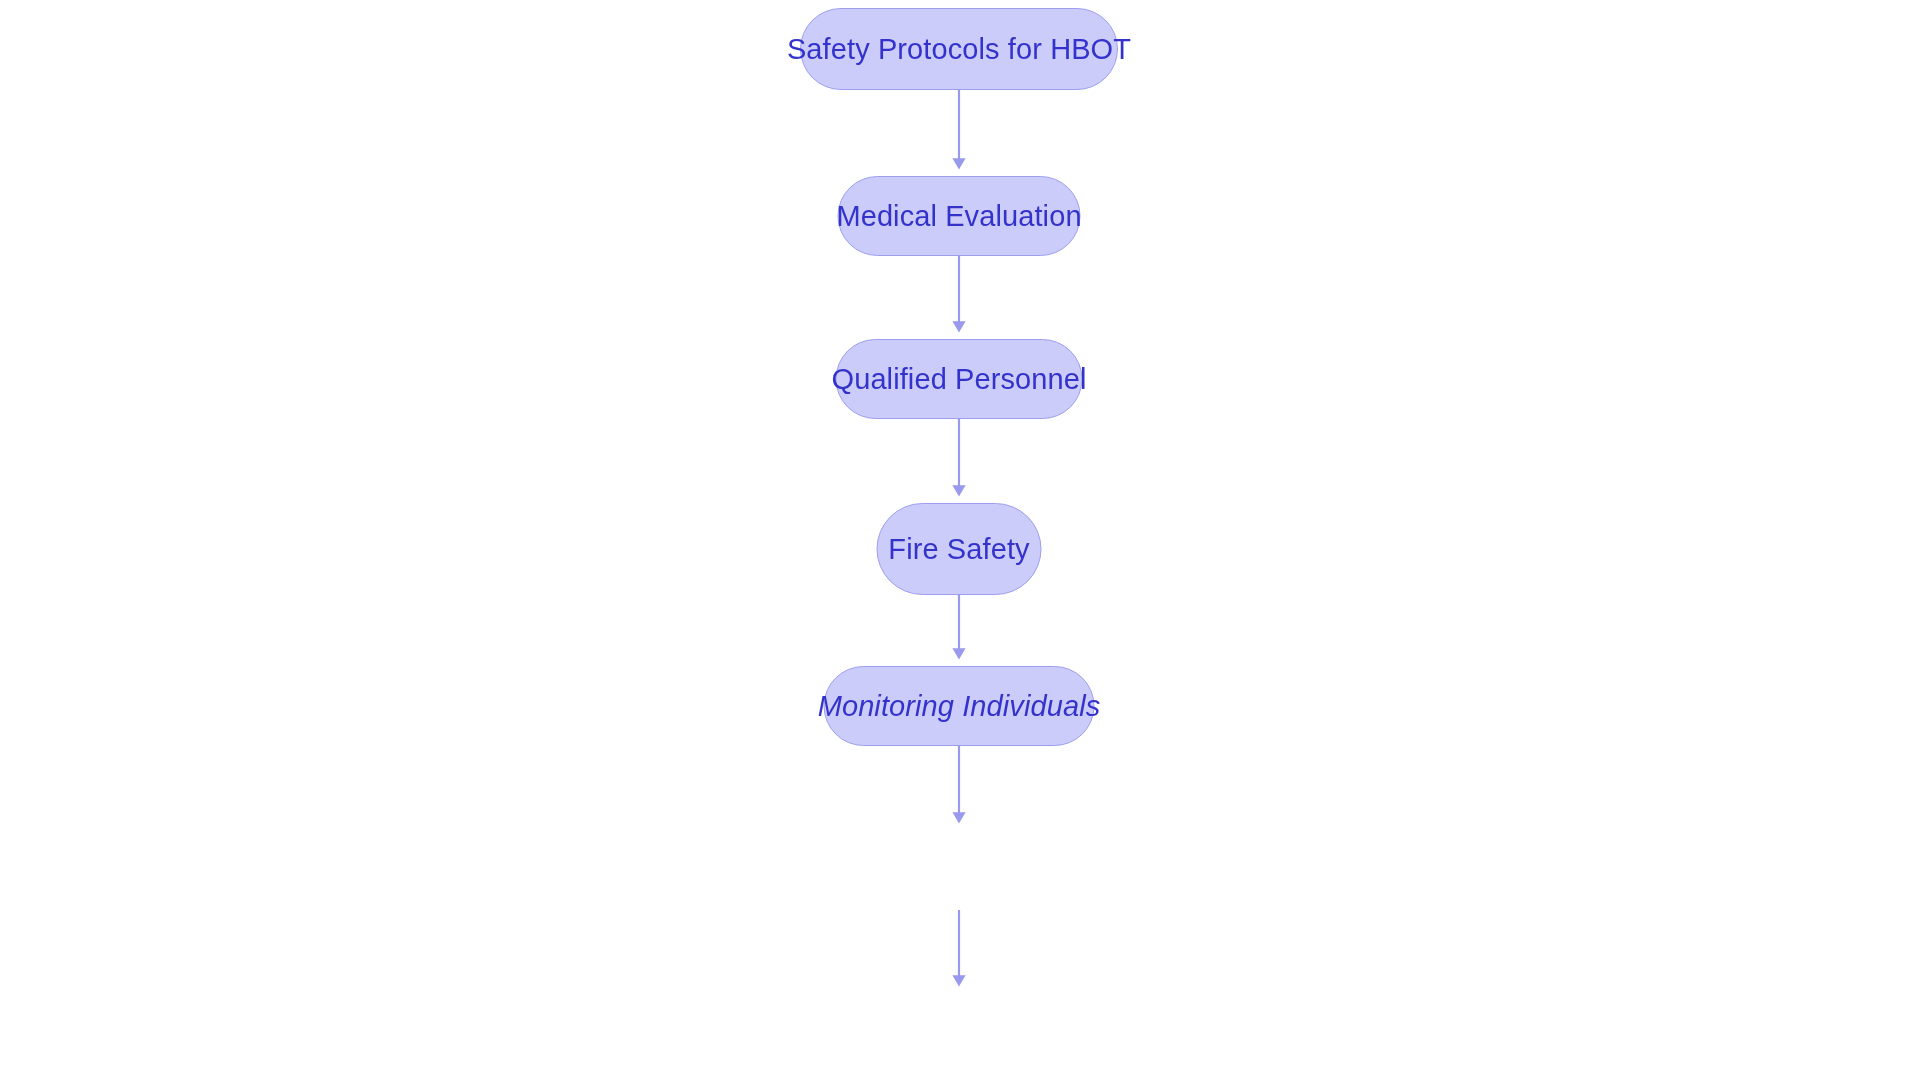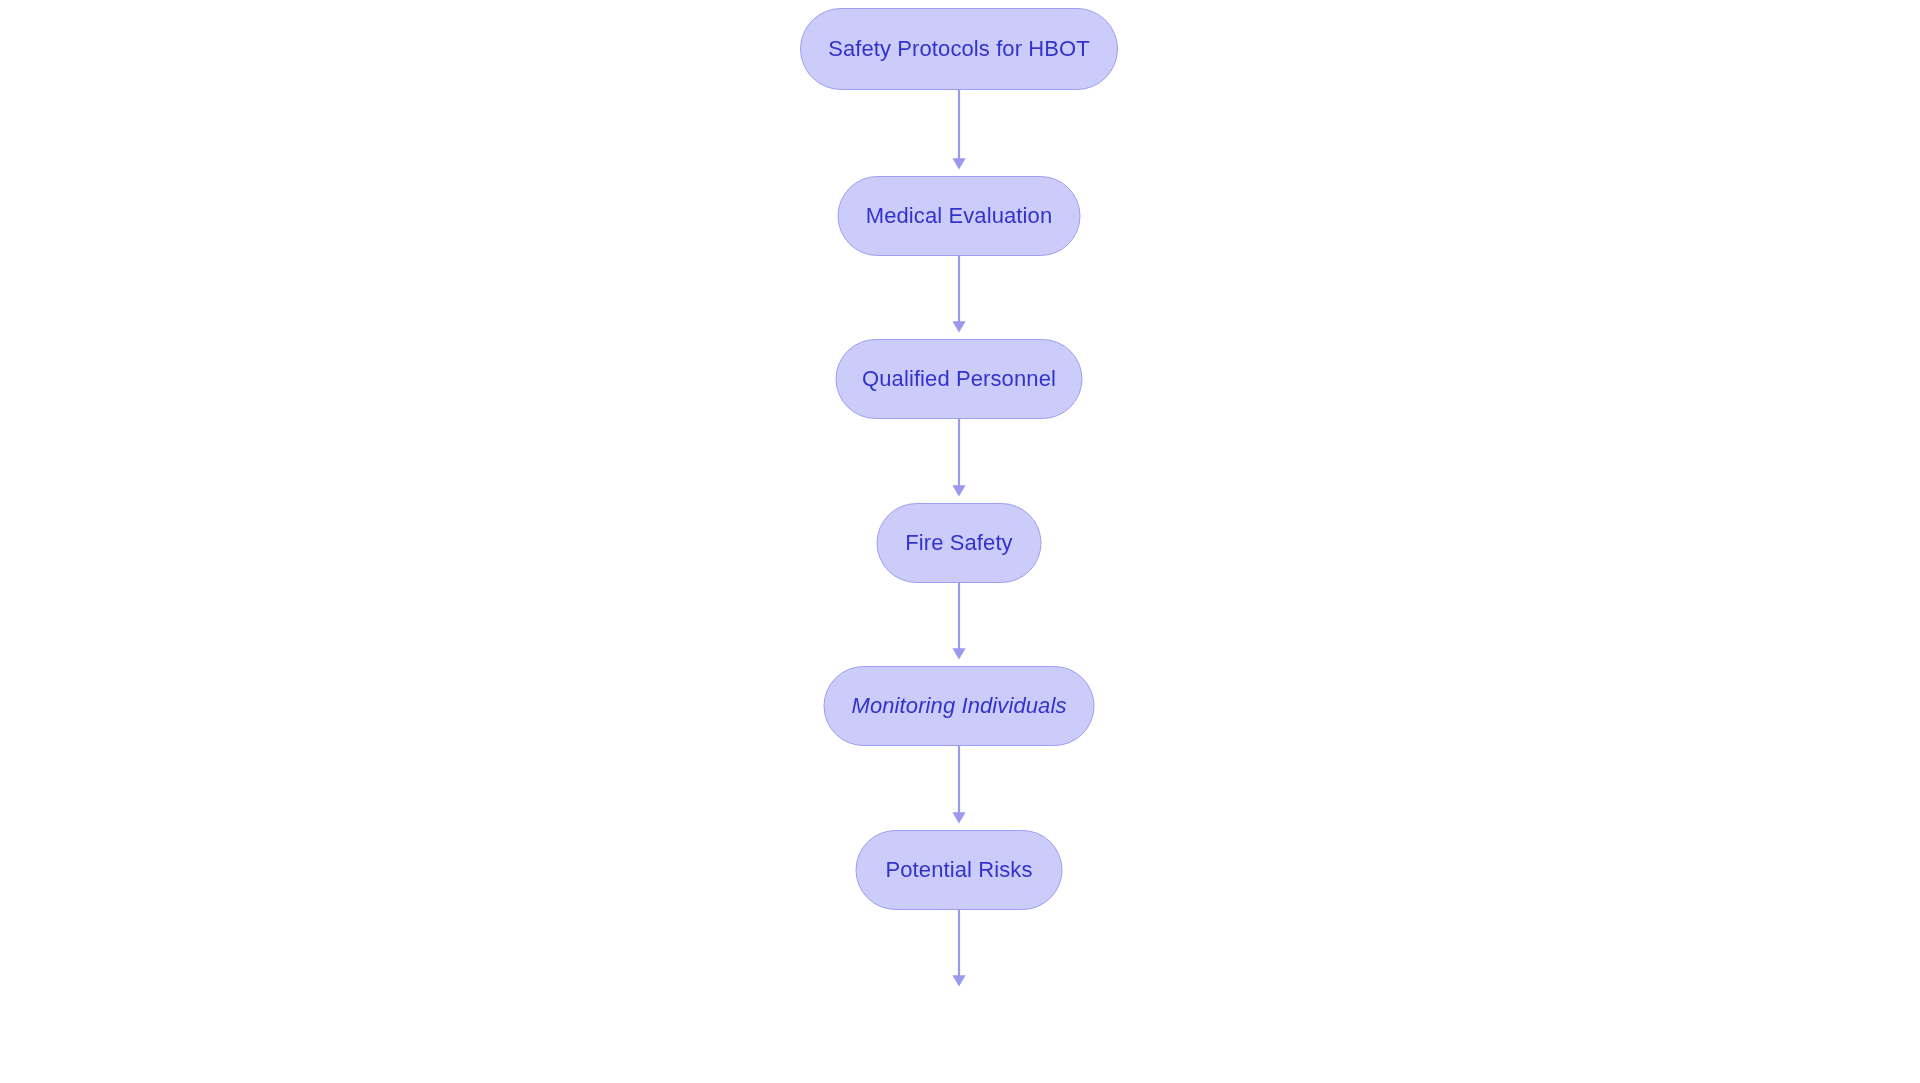--- a/index.html
+++ b/index.html
@@ -40,21 +40,21 @@
     align-items: center;
     justify-content: center;
     background: #ccccfb;
     border: 1.6px solid #9e9ef0;
     border-radius: 999px;
     transform: translateX(-50%);
   }
   .node-label {
     color: #3333cc;
     font-family: "Liberation Sans", sans-serif;
-    font-size: 22px;
+    font-size: 29px;
     font-weight: 400;
     line-height: 1;
     letter-spacing: 0.1px;
     white-space: nowrap;
     user-select: none;
   }
 </style>
 </head>
 <body>
 
@@ -92,26 +92,23 @@
   </div>
 
   <div class="node" id="node-n3" style="left: 959px; top: 339px; width: 247px; height: 80px;">
     <span class="node-label">Qualified Personnel</span>
   </div>
 
   <div class="node" id="node-n2" style="left: 959px; top: 176px; width: 243px; height: 80px;">
     <span class="node-label">Medical Evaluation</span>
   </div>
 
-  <div class="node" id="node-n4" style="left: 959px; top: 503px; width: 165px; height: 80px; text-align: right;">
+  <div class="node" id="node-n4" style="left: 959px; top: 503px; width: 165px; height: 92px; text-align: right;">
     <span class="node-label">Fire Safety</span>
   </div>
 
   <div class="node" id="node-n5" style="left: 959px; top: 666px; width: 271px; height: 80px; font-style: italic;">
     <span class="node-label">Monitoring Individuals</span>
   </div>
 
-  <div class="node" id="node-n6" style="left: 959px; top: 830px; width: 207px; height: 80px;">
-    <span class="node-label">Potential Risks</span>
-  </div>
 
 
 </div>
 
 </body></html>

